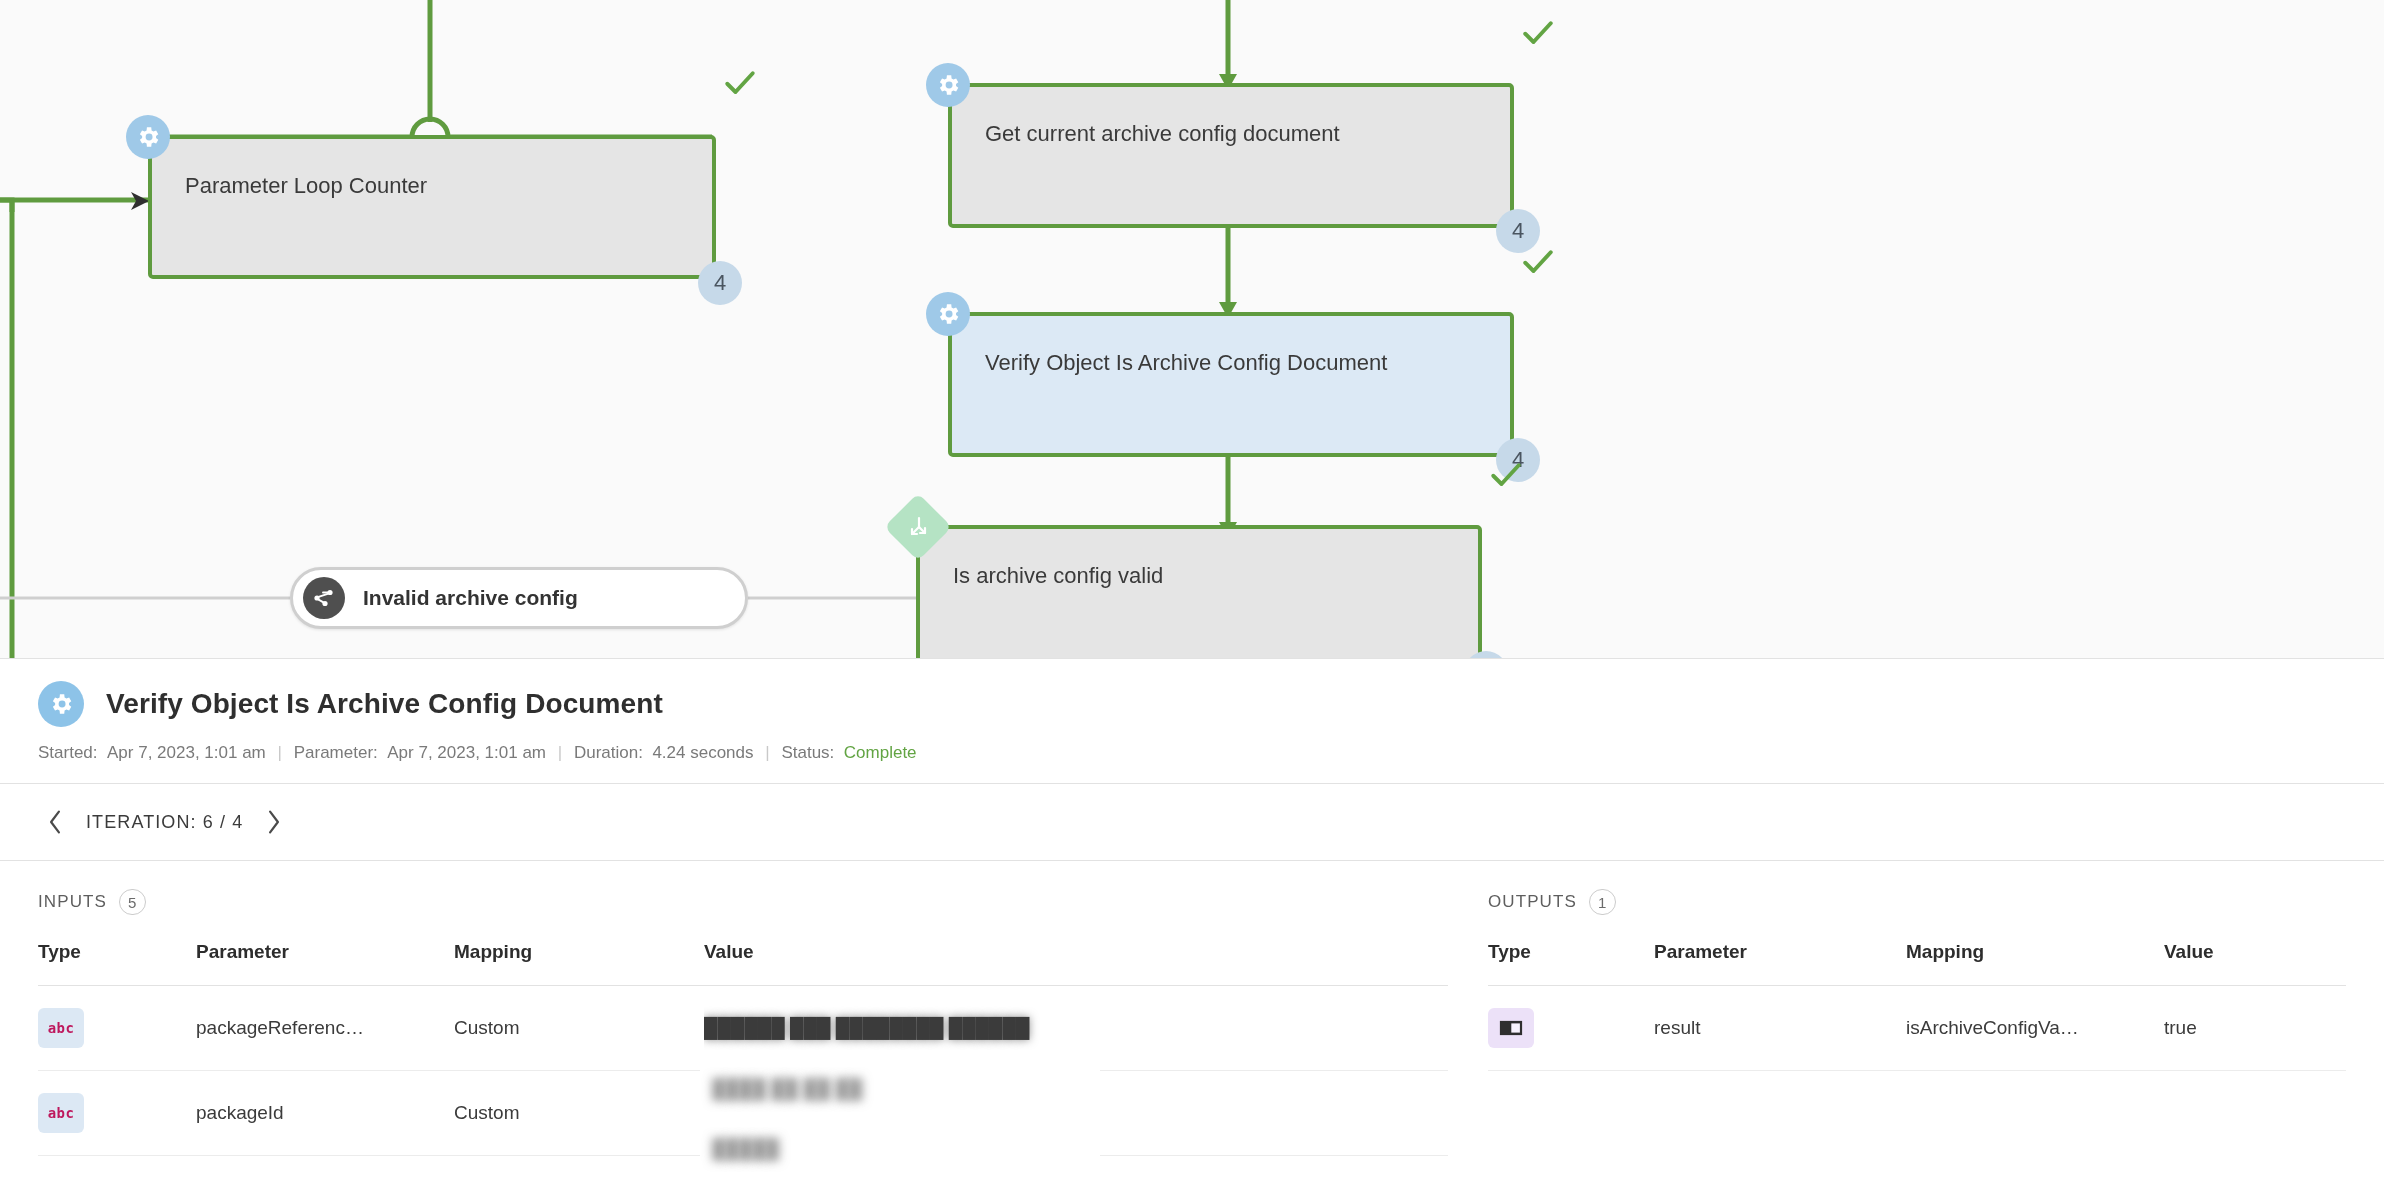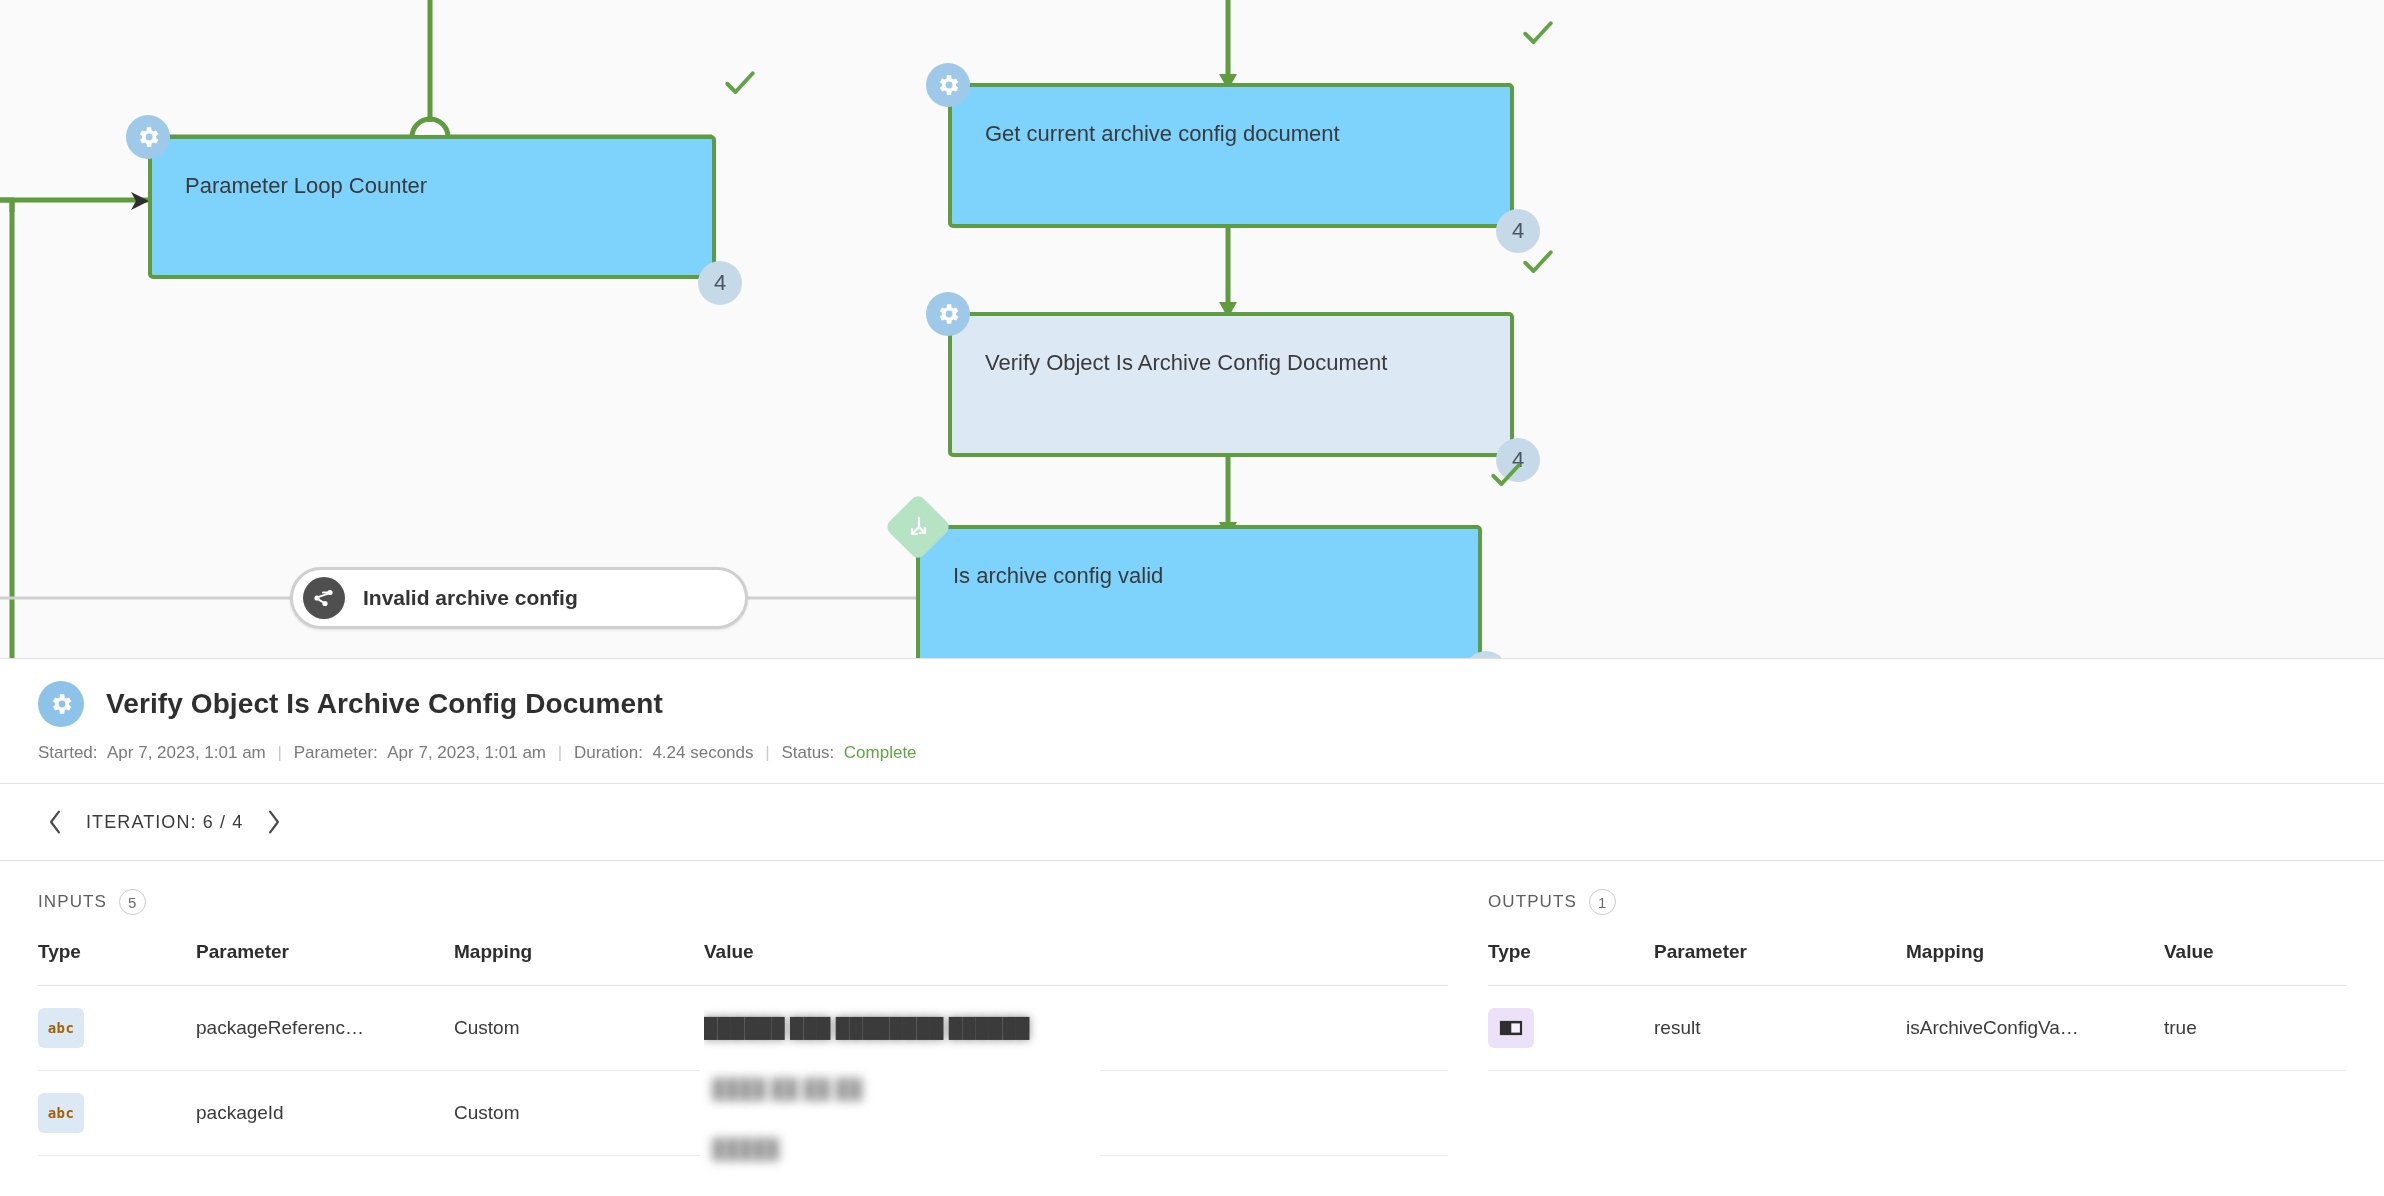--- a/index.html
+++ b/index.html
@@ -16,21 +16,21 @@
     position: absolute; left: 0; top: 0;
     width: 2384px; height: 658px;
     background: #fafafa;
     overflow: hidden;
   }
   #canvas svg.wires { position: absolute; left: 0; top: 0; width: 2384px; height: 658px; }
 
   .node {
     position: absolute;
     border: 4px solid #5f9b3f;
-    background: #7dd3fc;
+    background: #e5e5e5;
     border-radius: 5px;
   }
   .node.selected { background: #dce9f5; }
   .node-label {
     position: absolute;
     left: 33px; top: 34px;
     font-size: 22px;
     color: #3a3a3a;
     white-space: nowrap;
   }
@@ -197,21 +197,21 @@
 
   .type-chip {
     width: 46px; height: 40px;
     border-radius: 6px;
     display: inline-flex; align-items: center; justify-content: center;
   }
   .type-chip.str { background: #dce8f4; }
   .type-chip.bool { background: #ece1f8; }
   .chip-abc {
     font-family: "DejaVu Sans Mono", monospace;
-    font-size: 14px; font-weight: bold; color: #a16207;
+    font-size: 14px; font-weight: bold; color: #be185d;
     letter-spacing: .4px;
   }
   .chip-bool svg { width: 24px; height: 16px; display:block; }
 
   .blurred {
     color: transparent;
     text-shadow: 0 0 9px rgba(70,70,70,.58);
     user-select: none;
   }
   .blurred.b2 { text-shadow: 0 0 9px rgba(90,90,90,.50); }

